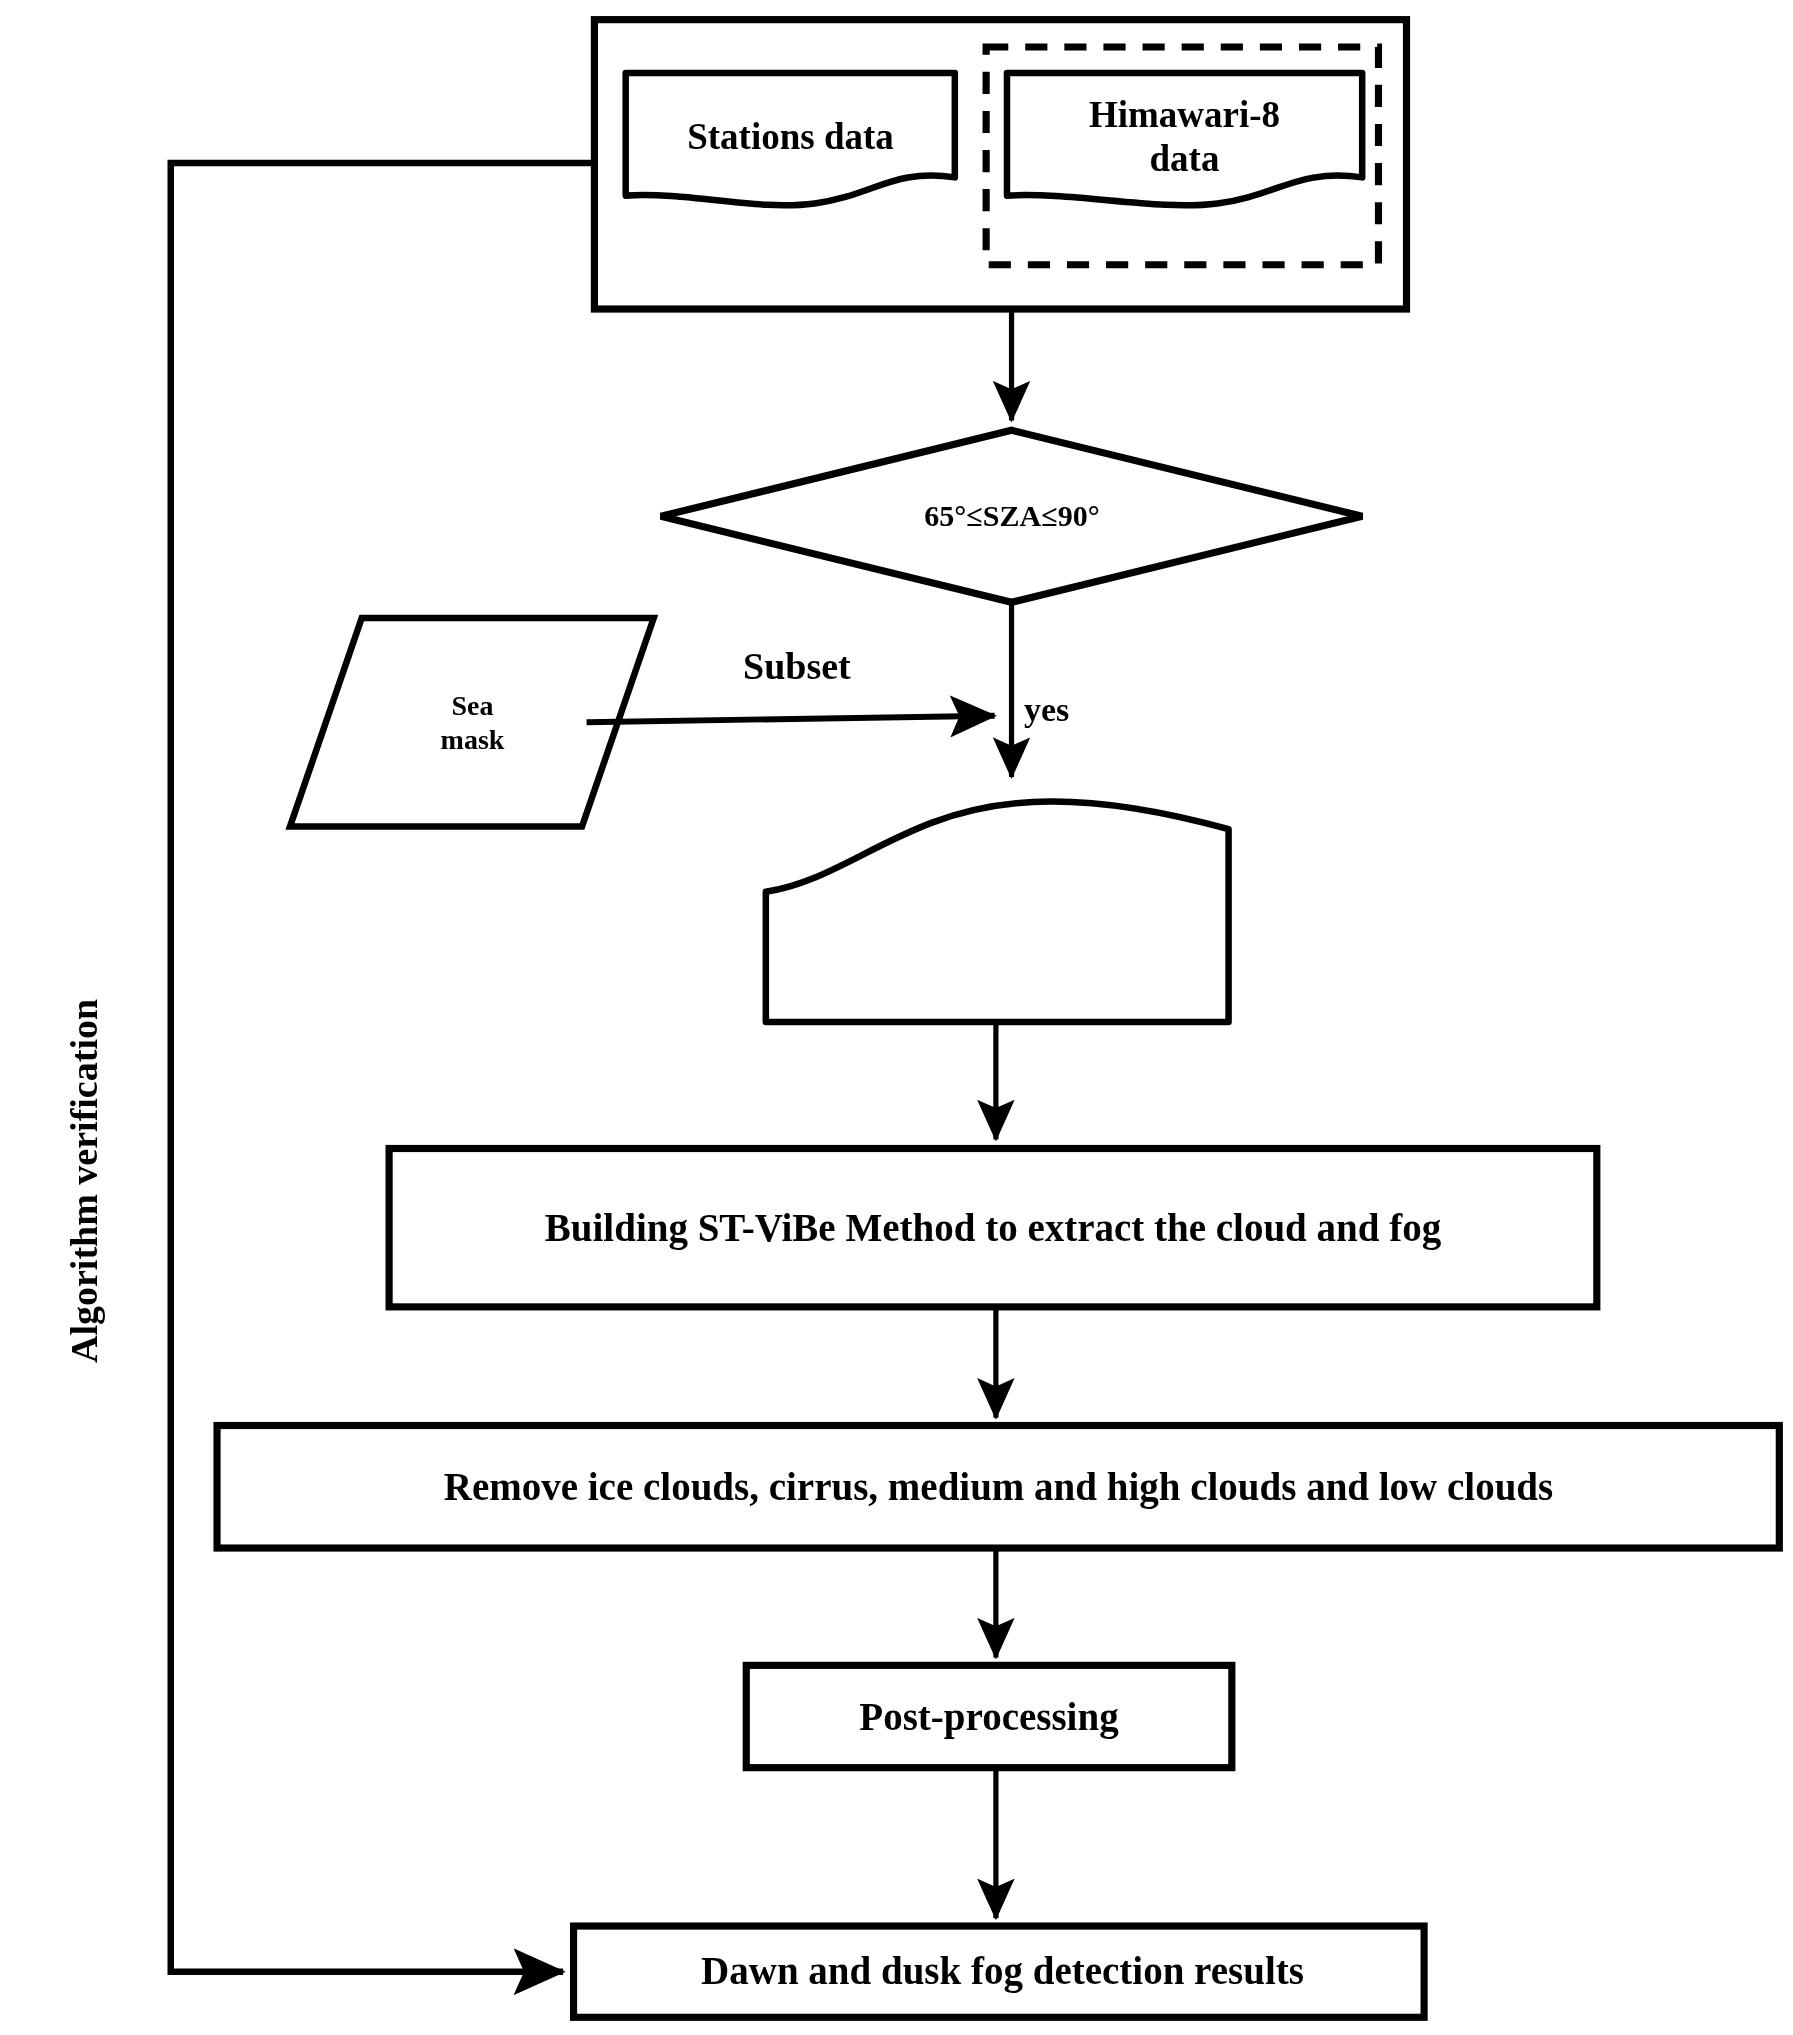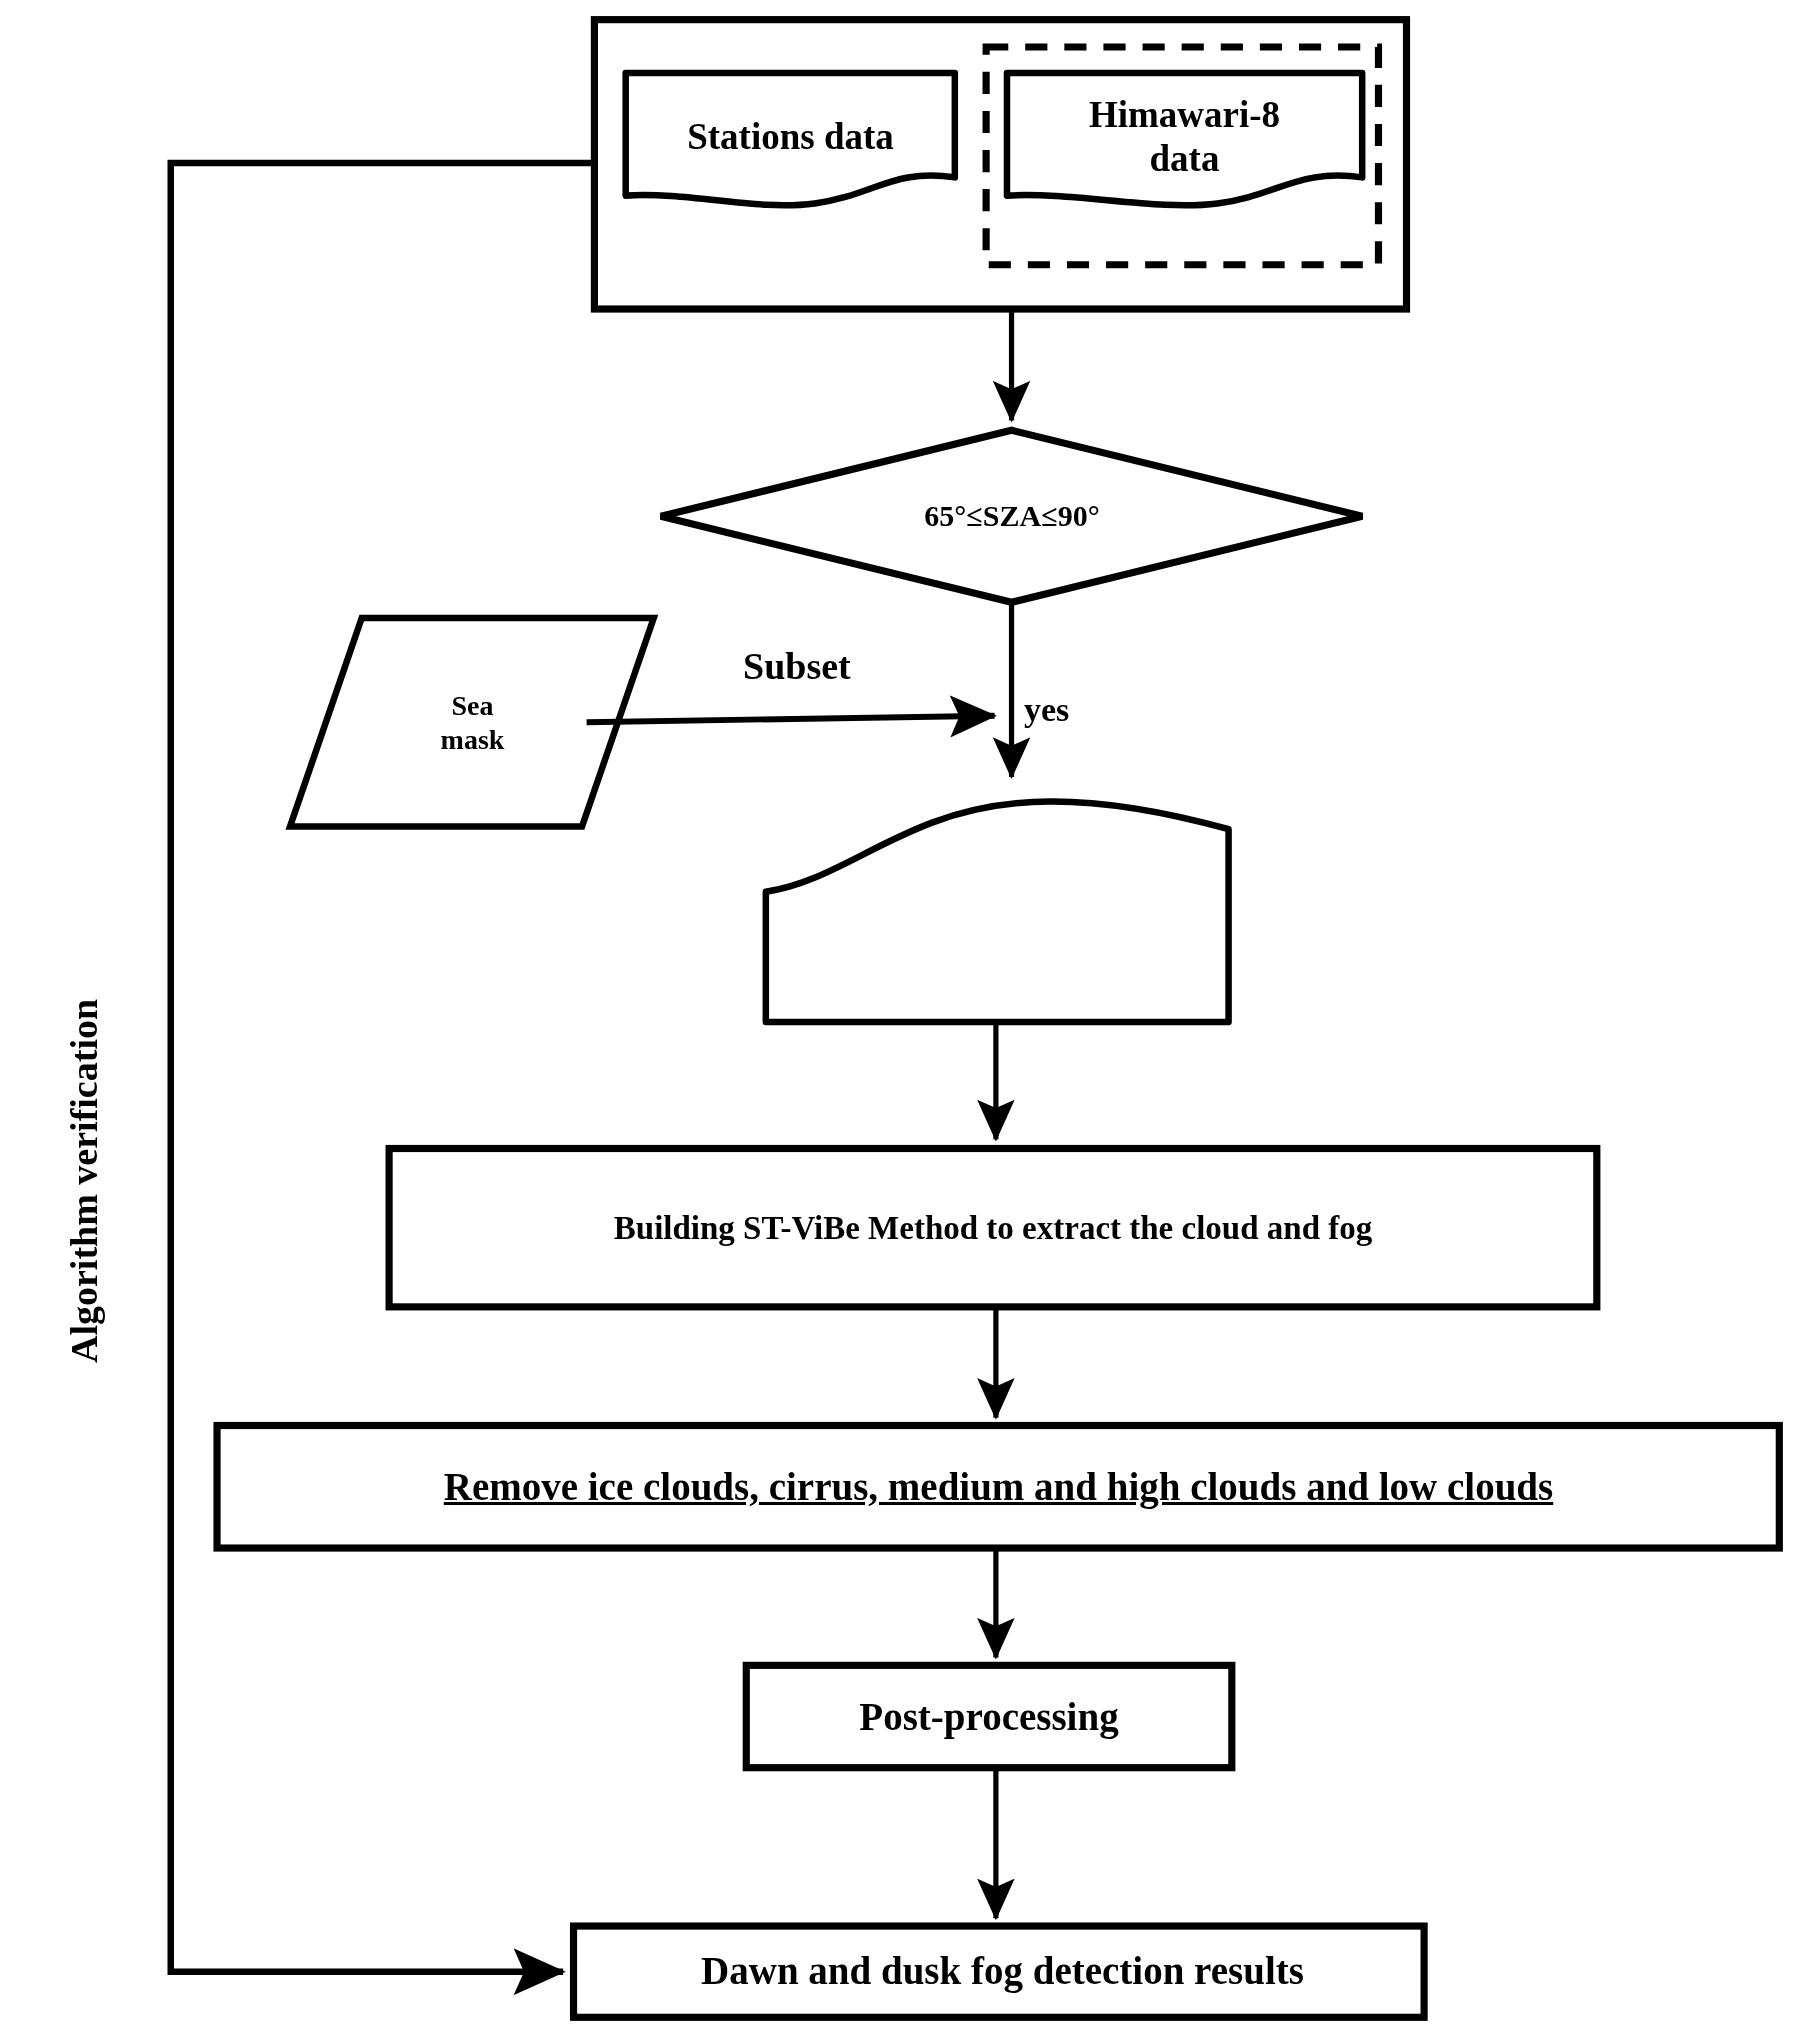--- a/index.html
+++ b/index.html
@@ -117,23 +117,23 @@
   <div class="node-label" style="left:802px; top:490px; width:420px; height:52px; font-size:30px;">65°≤SZA≤90°</div>
 
   <div class="node-label" style="left:326px; top:631px; width:293px; height:183px; font-size:28px;">Sea
 mask</div>
 
   <div class="edge-label" style="left:743px; top:644px; font-size:38px;">Subset</div>
 
   <div class="edge-label" style="left:1024px; top:691px; font-size:34px;">yes</div>
 
 
-  <div class="node-label" style="left:402px; top:1149px; width:1182px; height:158px; font-size:33px;">Building ST-ViBe Method to extract the cloud and fog</div>
+  <div class="node-label" style="left:402px; top:1149px; width:1182px; height:158px; font-size:39px;">Building ST-ViBe Method to extract the cloud and fog</div>
 
-  <div class="node-label" style="left:230px; top:1426px; width:1537px; height:123px; font-size:39px;text-decoration:underline;">Remove ice clouds, cirrus, medium and high clouds and low clouds</div>
+  <div class="node-label" style="left:230px; top:1426px; width:1537px; height:123px; font-size:39px;">Remove ice clouds, cirrus, medium and high clouds and low clouds</div>
 
   <div class="node-label" style="left:746px; top:1666px; width:486px; height:102px; font-size:39px;">Post-processing</div>
 
   <div class="node-label" style="left:587px; top:1926px; width:831px; height:91px; font-size:39px;">Dawn and dusk fog detection results</div>
 
   <div class="vert-label" style="left:62px; top:1363px; font-size:38px; transform: rotate(-90deg);">Algorithm verification</div>
 
 </div>
 
 

